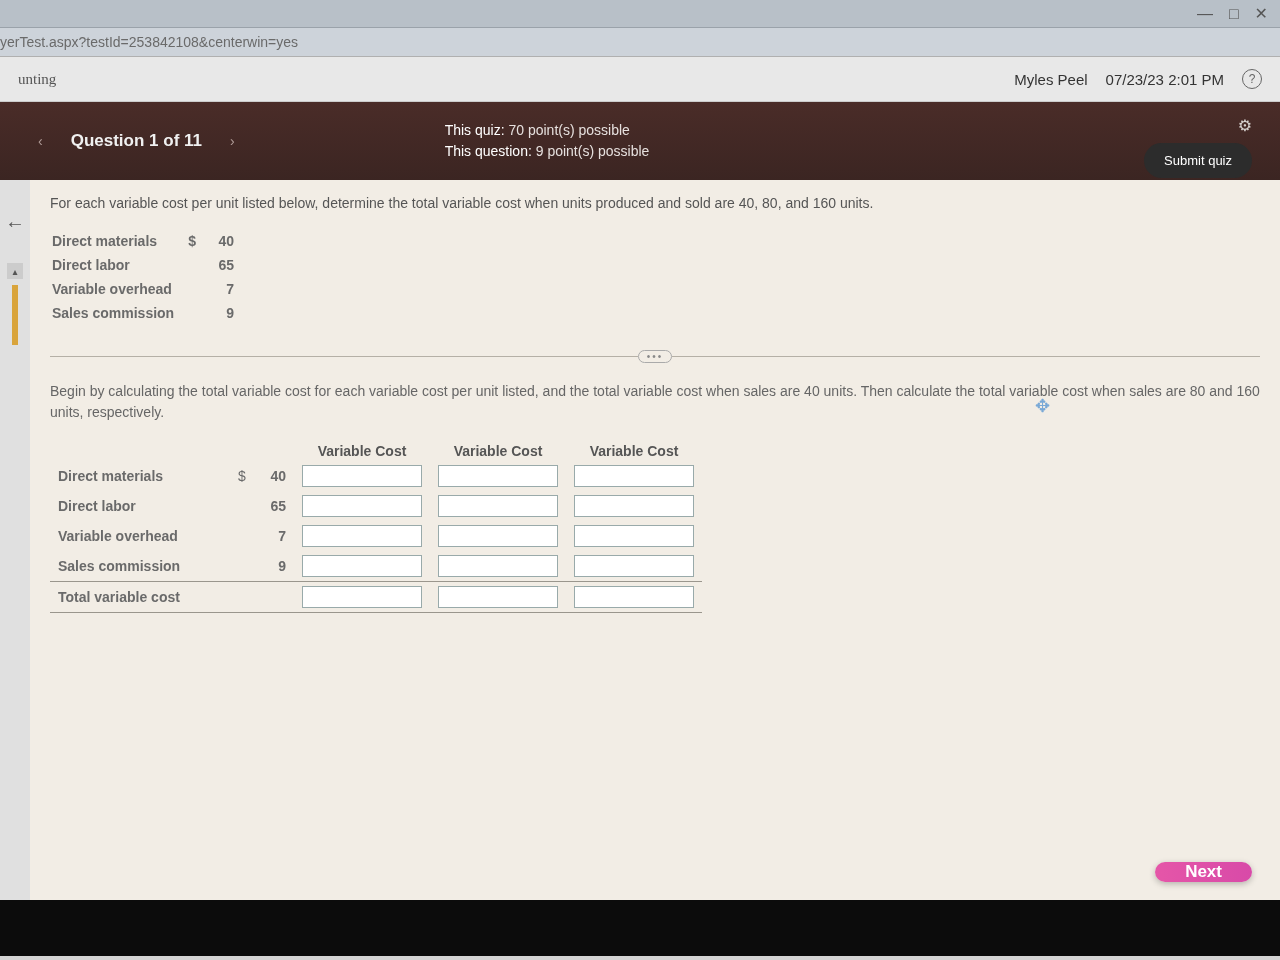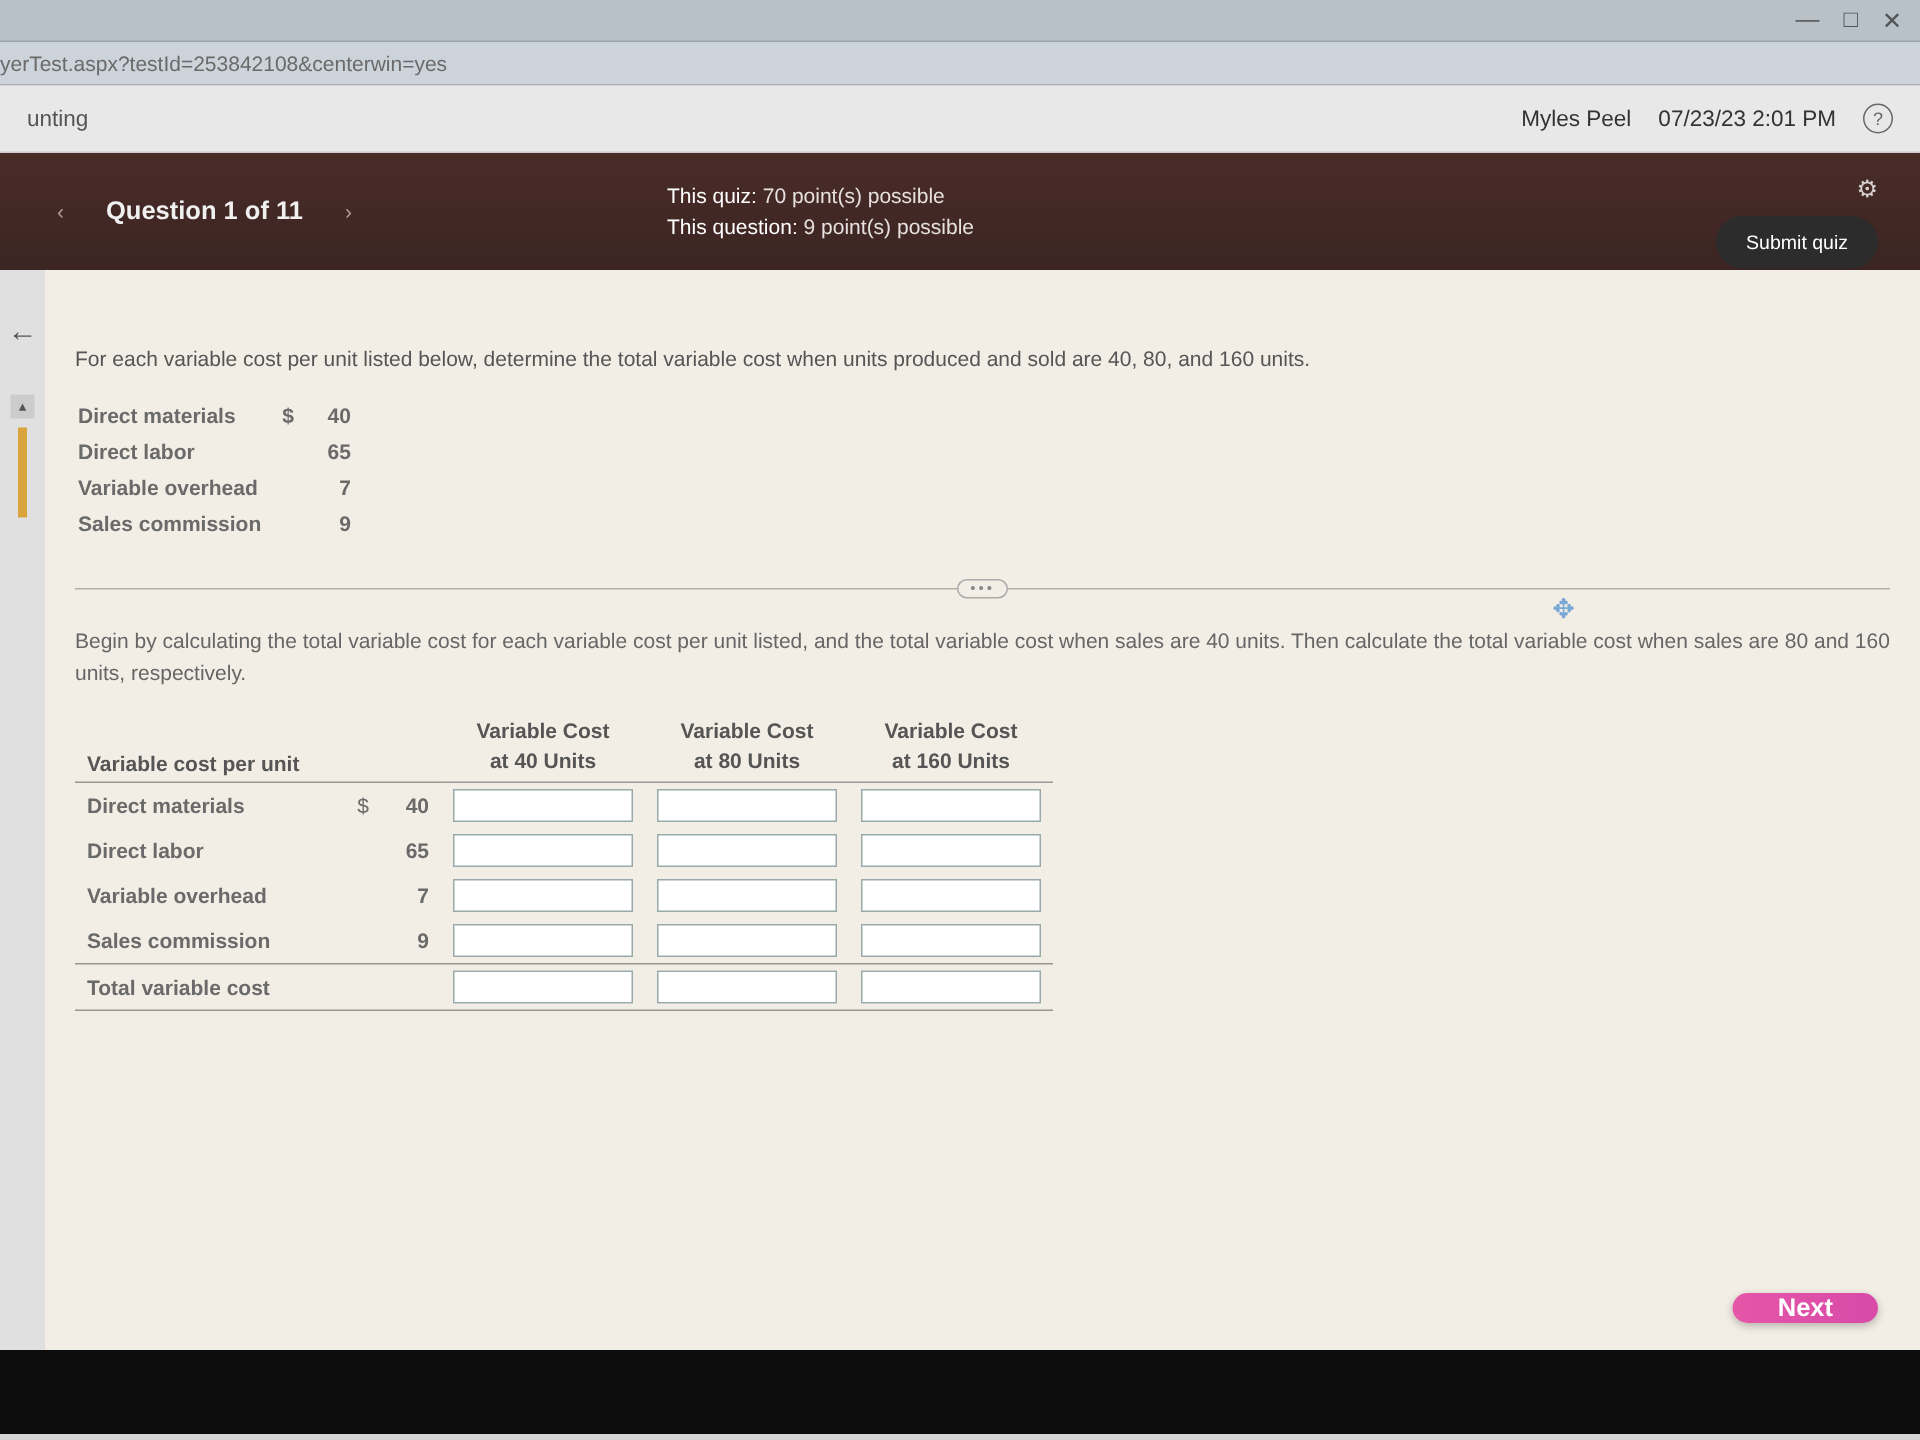--- a/index.html
+++ b/index.html
@@ -28,21 +28,21 @@
     border-bottom: 1px solid #b0b0b0;
   }
   .top-strip {
     background: #e8e8e8;
     display: flex;
     align-items: center;
     justify-content: space-between;
     padding: 12px 18px;
     border-bottom: 1px solid #ccc;
   }
-  .top-strip .left { color: #555; font-size: 15px; }
+  .top-strip .left { color: #555; font-size: 15px; font-family: Liberation Serif, serif; }
   .top-strip .right { display: flex; align-items: center; gap: 18px; color: #333; font-size: 15px; }
   .help-circle {
     width: 20px; height: 20px; border: 1.5px solid #666; border-radius: 50%;
     display: flex; align-items: center; justify-content: center; font-size: 12px; color: #666;
     cursor: pointer;
   }
   .dark-bar {
     background: linear-gradient(#4a2c28, #3b2522);
     color: #e4e4e4;
     display: flex;
@@ -92,21 +92,21 @@
   .yellow-stripe {
     width: 6px; height: 60px; background: #d9a43b; margin-top: 6px;
   }
   .main-panel {
     flex: 1;
     background: #f2ede5;
     padding: 14px 20px 30px 20px;
     position: relative;
     min-height: 720px;
   }
-  .prompt-text { color: #555; font-size: 14px; line-height: 1.4; margin-top: 36px; }
+  .prompt-text { color: #555; font-size: 14px; line-height: 1.4; }
   .given-table { margin-top: 14px; }
   .given-table td { padding: 3px 12px 3px 0; color: #6a6a6a; font-weight: 600; font-size: 14px;}
   .given-table td.currency { text-align:center; font-weight:600; }
   .given-table td.val { text-align: right; min-width: 36px; }
   .divider-row { display:flex; align-items:center; margin: 24px 0 18px 0; }
   .divider-line { flex:1; height:1px; background:#b5b0a6; }
   .divider-handle {
     border:1px solid #aaa; border-radius: 10px; padding: 0 8px; font-size: 10px; letter-spacing: 2px;
     color:#888; background:#f2ede5;
   }
@@ -239,28 +239,20 @@
       <tbody>
           <tr>
         <th></th>
             <th></th>
             <th></th>
         <th class="col-head">Variable Cost</th>
         <th class="col-head">Variable Cost</th>
         <th class="col-head">Variable Cost</th>
       </tr>
       <tr>
-        <th class="rlabel-hr">Variable cost per unit</th>
-        <th class="rlabel-hr"></th>
-            <th class="rlabel-hr"></th>
-        <th class="col-head2">at 40 Units</th>
-        <th class="col-head2">at 80 Units</th>
-        <th class="col-head2">at 160 Units</th>
-      </tr>
-      <tr>
         <td class="rowlabel">Direct materials</td>
         <td class="cur">$</td>
         <td class="unitval">40</td>
         <td><input class="cell" style=""></td>
         <td><input class="cell" style=""></td>
         <td><input class="cell" style=""></td>
       </tr>
       <tr>
         <td class="rowlabel">Direct labor</td>
         <td class="cur"></td>

